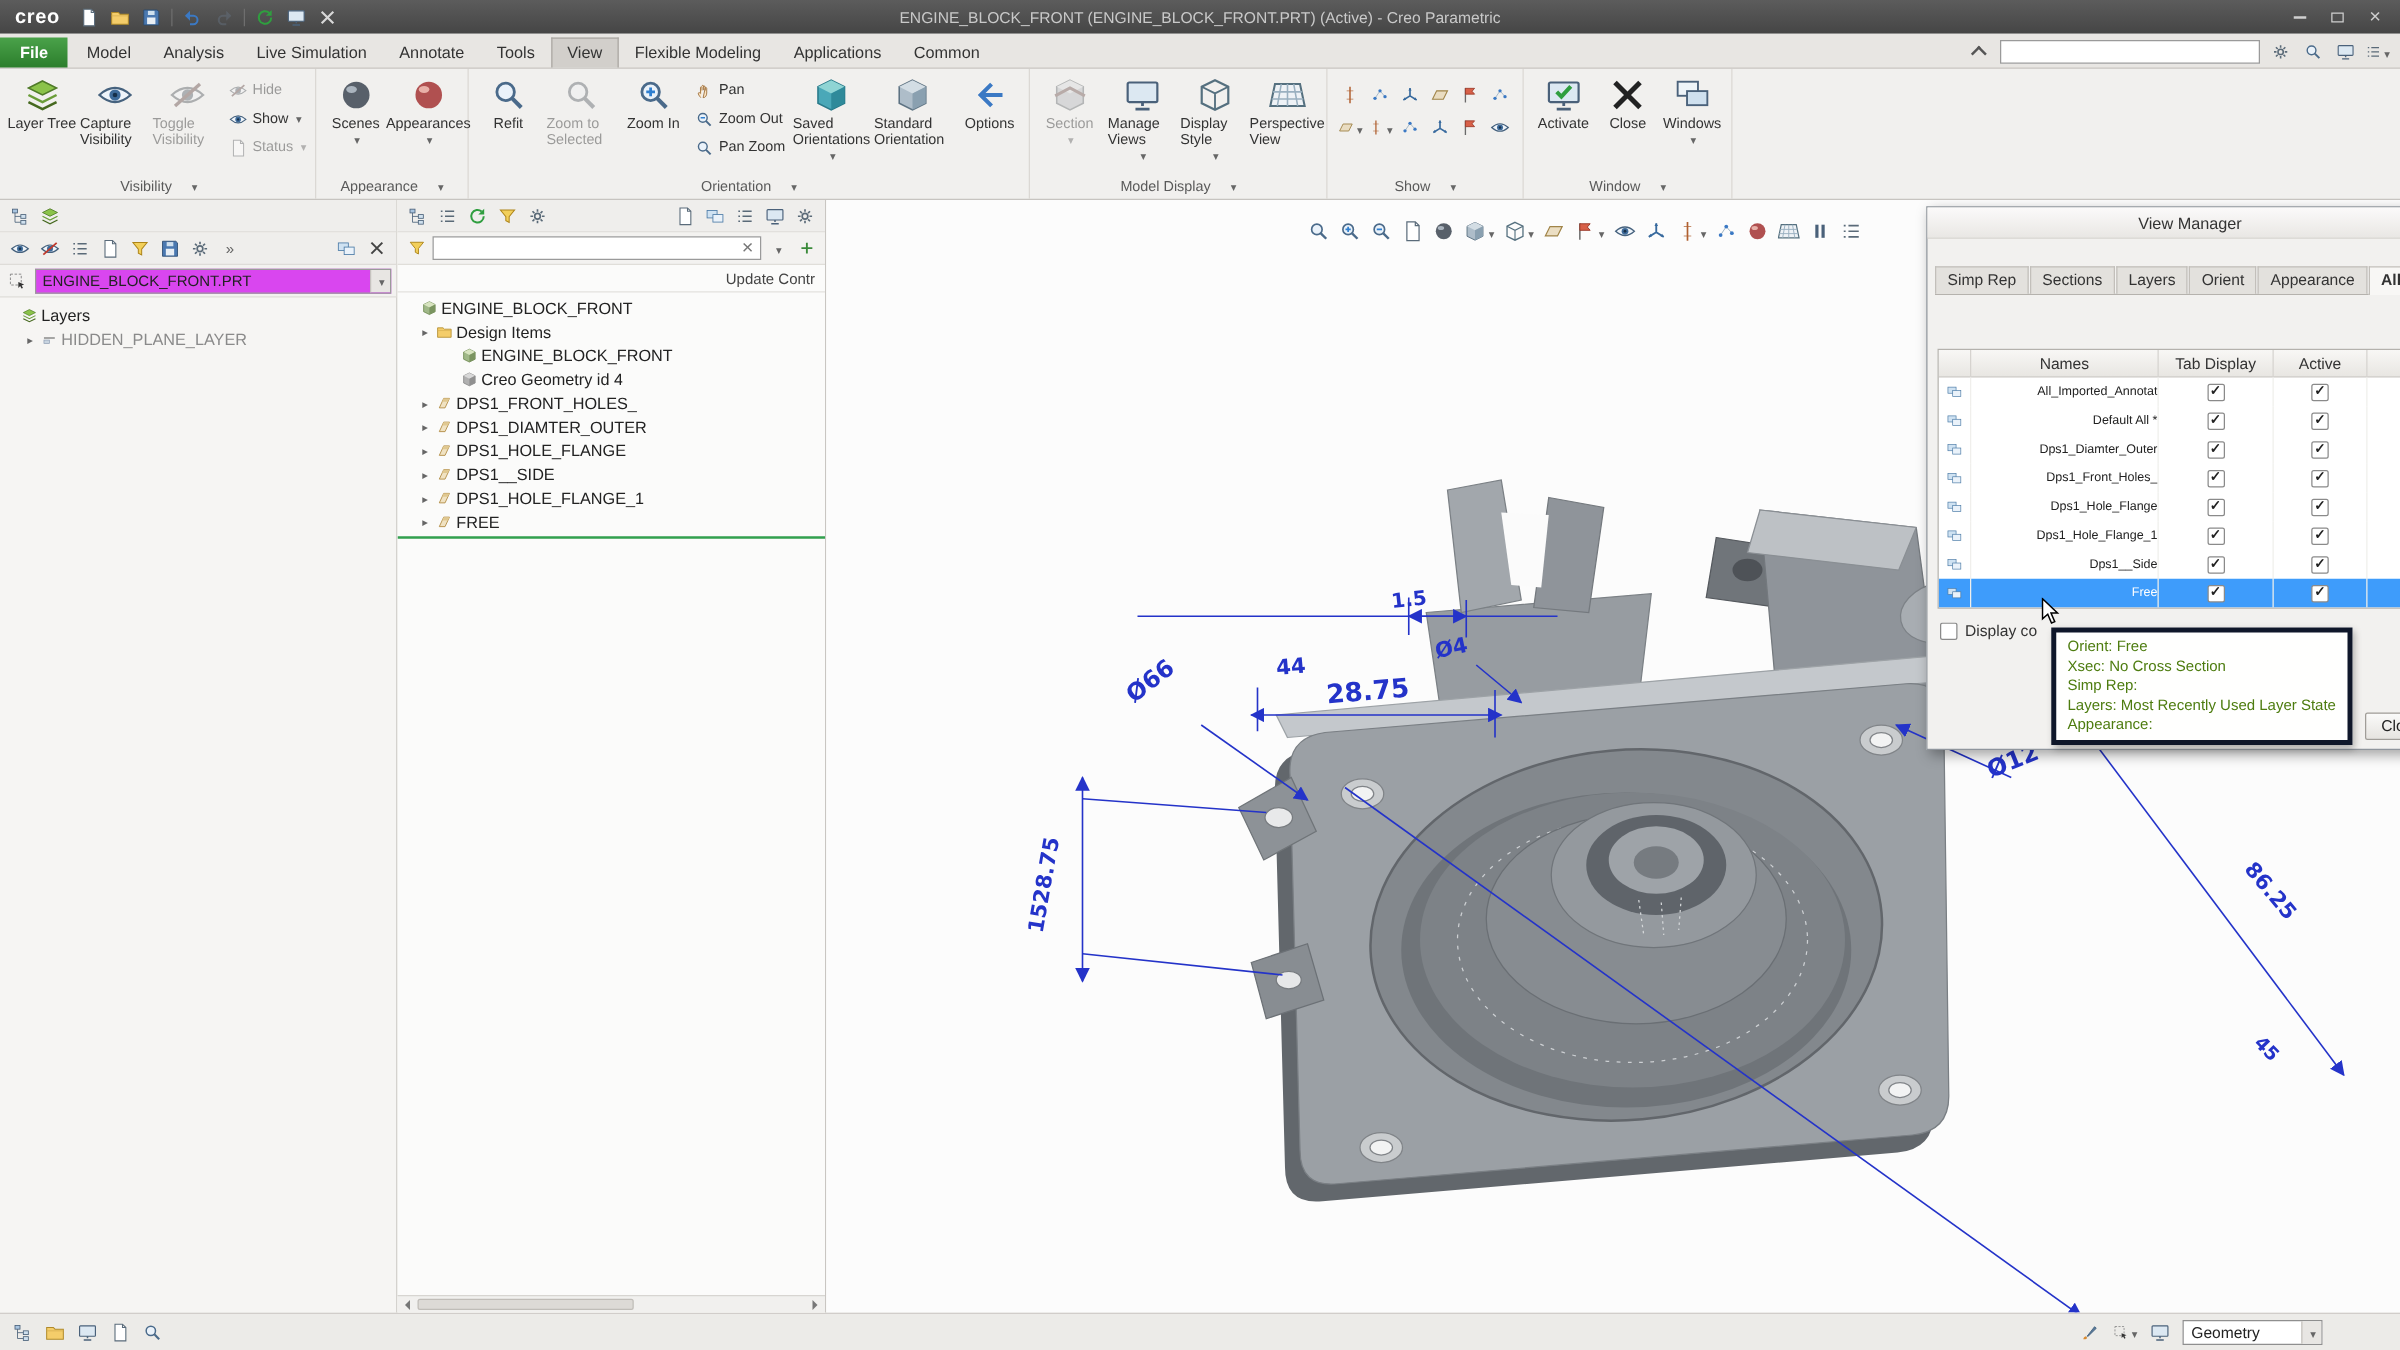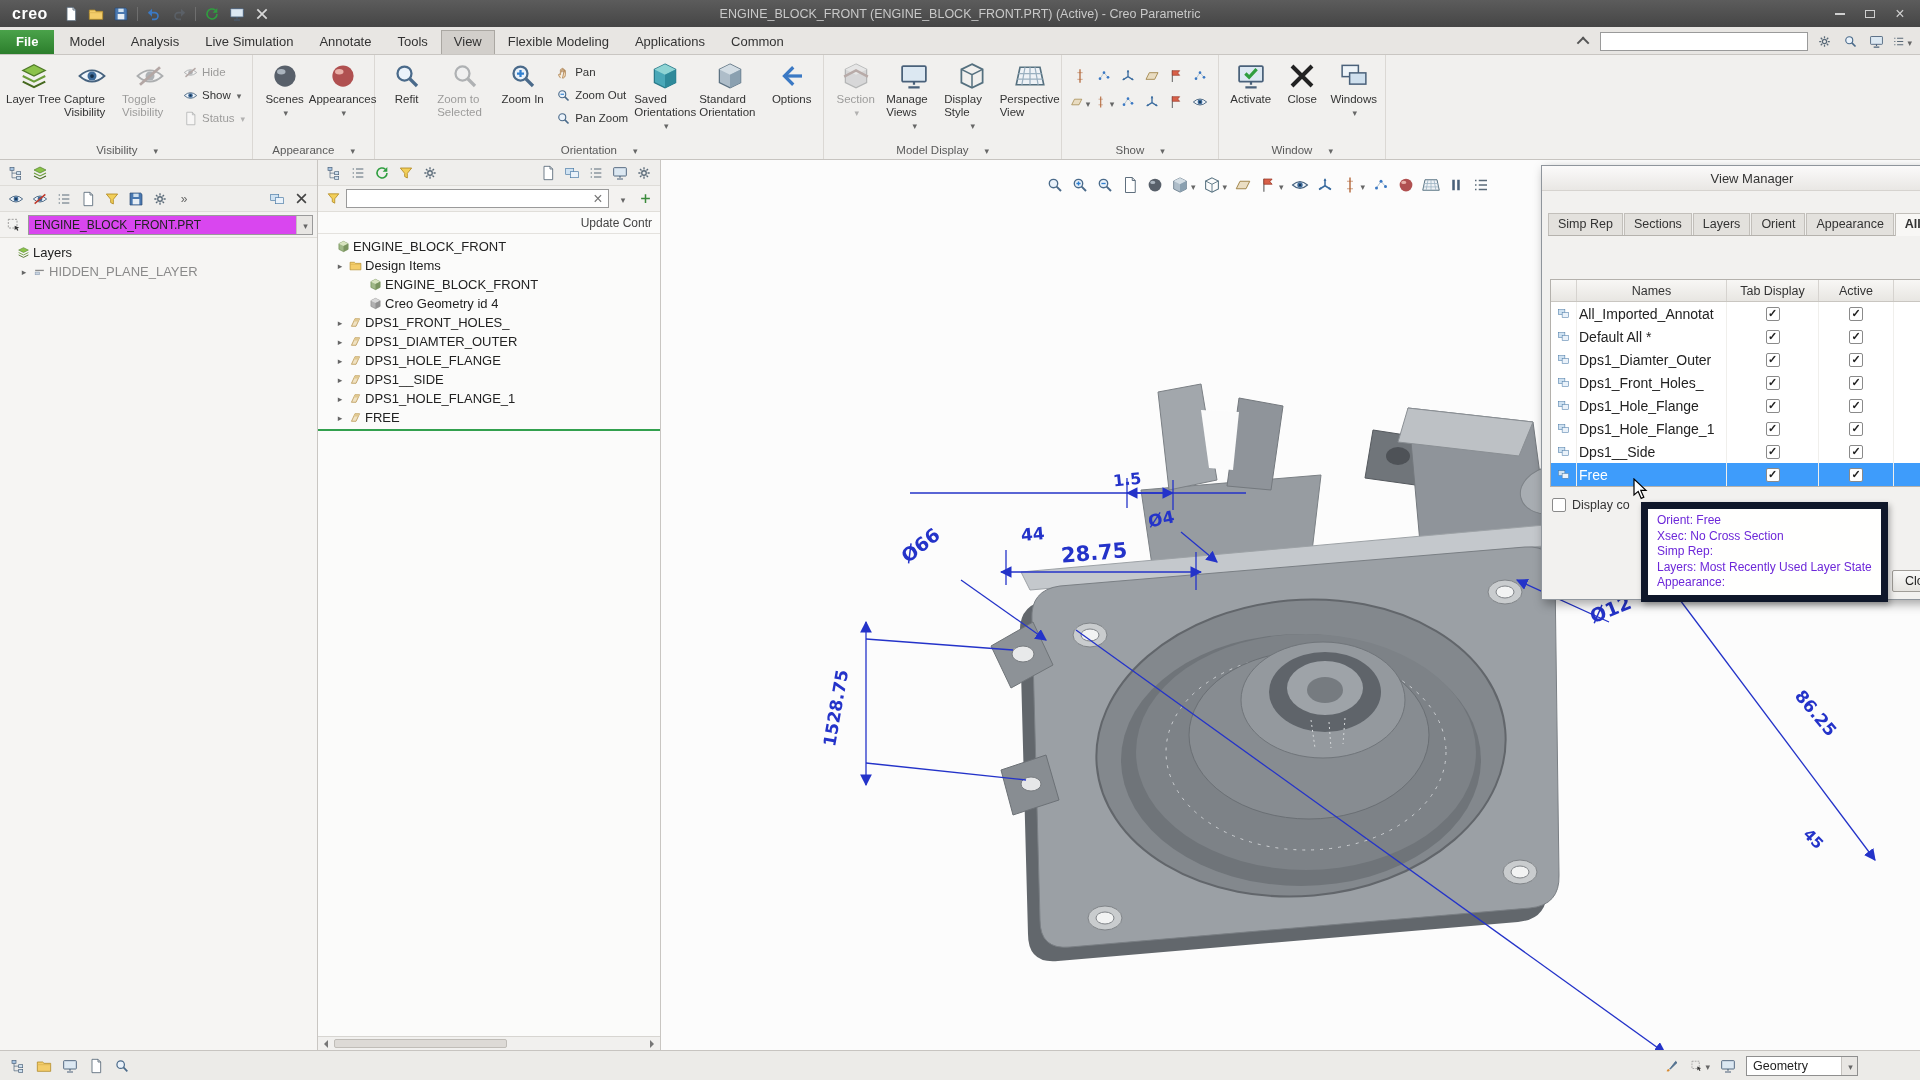--- a/index.html
+++ b/index.html
@@ -93,28 +93,28 @@
 .vmtab{padding:3px 9px 4px;font-size:12.5px;background:#e3e1dd;border:1px solid #c2bfba;border-bottom:none;margin-right:1px;color:#333;white-space:nowrap}
 .vmtab.active{background:#f8f7f5;position:relative;top:1px;padding-bottom:5px;font-weight:bold}
 .vm-actions{position:absolute;top:80px;left:8px;right:8px;height:26px;display:flex;align-items:center}
 .vmbtn{height:22px;display:flex;align-items:center;gap:3px;padding:0 12px;background:linear-gradient(#fafaf9,#e6e4e0);border:1px solid #a09d98;border-radius:2px;font-size:12.5px}
 .vmbtn.new{background:linear-gradient(#f4f9ff,#d8e9fa);border-color:#6ea6da}
 .vm-table{position:absolute;top:113px;left:8px;right:8px;height:208px;background:#fff;border:1px solid #b4b1ac;overflow:hidden}
 .vmhead{display:grid;grid-template-columns:26px 150px 92px 75px 1fr;height:22px;background:linear-gradient(#f8f7f5,#e8e6e2);border-bottom:1px solid #c9c6c1;font-size:12.5px;color:#333}
 .vmhead div{display:flex;align-items:center;justify-content:center;border-right:1px solid #d6d3cf;overflow:hidden}
 .vmrow{display:grid;grid-template-columns:26px 150px 92px 75px 1fr;height:23px;align-items:center}
 .vmrow .cell{height:100%;display:flex;align-items:center;justify-content:center;border-right:1px solid #f0efec}
-.vmrow .namecell{justify-content:flex-start;gap:4px;padding-left:2px;overflow:hidden;white-space:nowrap;font-size:14px}
+.vmrow .namecell{justify-content:flex-end;gap:4px;padding-left:2px;overflow:hidden;white-space:nowrap;font-size:10px}
 .vmrow.sel{background:#3e9cfb;color:#fff}
 .cb{width:14px;height:14px;border:1px solid #8a8a8a;background:#fff;display:inline-flex;align-items:center;justify-content:center;border-radius:2px;color:#222;font-size:11px}
 .cb.on::after{content:"✓";font-weight:bold;line-height:1}
 .vm-foot{position:absolute;top:332px;left:10px;display:flex;align-items:center;gap:6px;font-size:12.5px;color:#333;white-space:nowrap;overflow:hidden;max-width:340px}
 .vm-close{position:absolute;right:12px;bottom:7px;z-index:1}
 
-.tooltip{position:absolute;left:980px;top:342px;background:#fffffe;border:7px solid #0f172a;box-shadow:2px 3px 6px rgba(0,0,0,.3);padding:4px 9px;font-size:12px;line-height:1.3;color:#6d28d9;z-index:60;white-space:nowrap}
+.tooltip{position:absolute;left:980px;top:342px;background:#fffffe;border:4px solid #0f172a;box-shadow:2px 3px 6px rgba(0,0,0,.3);padding:4px 9px;font-size:12px;line-height:1.3;color:#4d7c0f;z-index:60;white-space:nowrap}
 .cursor{position:absolute;left:972px;top:318px;z-index:70}
 
 .statusbar{height:30px;background:#ecebe8;border-top:1px solid #c7c4c0;display:flex;align-items:center;padding:0 8px;gap:6px}
 .sb-right{margin-left:auto;display:flex;align-items:center;gap:8px;margin-right:54px}
 .sb-select{width:112px;height:20px;background:#fff;border:1px solid #8f8f8f;display:flex;align-items:center;font-size:12.5px;padding-left:6px}
 .sb-select .cararea{margin-left:auto;width:16px;height:100%;border-left:1px solid #c5c2be;background:#e8e6e3;display:flex;align-items:center;justify-content:center}
 </style>
 </head>
 <body>
 

